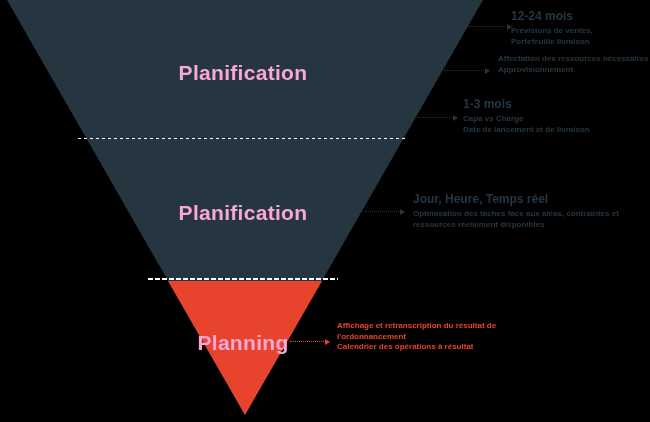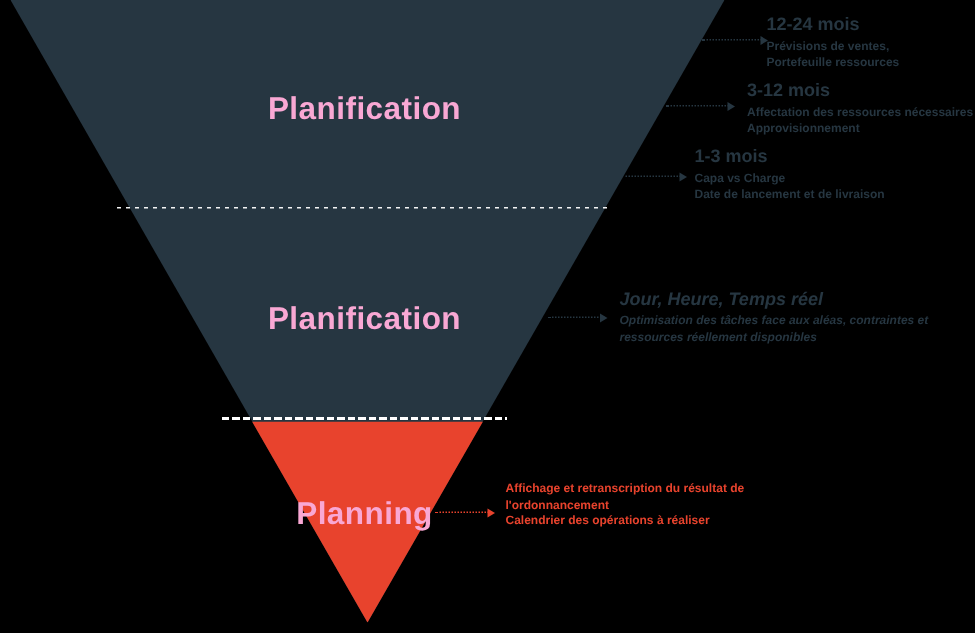--- a/index.html
+++ b/index.html
@@ -33,21 +33,21 @@
   }
   .lbl-planification{top:61px;}
   .lbl-ordonnancement{top:201px;}
   .lbl-planning{top:331px;}
   .annotation{position:absolute;color:#263641;}
   .annotation .ann-title{font-size:12px;font-weight:700;margin:0 0 3px 0;line-height:13px;}
   .annotation .ann-line{font-size:8px;font-weight:700;line-height:10.5px;white-space:nowrap;}
   .ann-1{left:511px;top:10px;}
   .ann-2{left:498px;top:54px;}
   .ann-3{left:463px;top:98px;}
-  .ann-4{left:413px;top:193px;font-style:italic;}
+  .ann-4{left:413px;top:193px;}
   .ann-5{left:337px;top:321px;color:#e8432d;}
   .arrow{position:absolute;height:0;border-top:1px dotted #263641;}
   .arrow::after{
     content:'';position:absolute;right:-2px;top:-3.5px;width:0;height:0;
     border-left:5px solid #263641;border-top:3px solid transparent;border-bottom:3px solid transparent;
   }
   .arrow-red{border-top-color:#e8432d;}
   .arrow-red::after{border-left-color:#e8432d;}
   .arr-1{left:468px;top:26px;width:42px;}
   .arr-2{left:444px;top:70px;width:44px;}
@@ -72,40 +72,39 @@
 
   <div class="arrow arr-1"></div>
   <div class="arrow arr-2"></div>
   <div class="arrow arr-3"></div>
   <div class="arrow arr-4"></div>
   <div class="arrow arrow-red arr-5"></div>
 
   <div class="annotation ann-1">
     <div class="ann-title">12-24 mois</div>
     <div class="ann-line">Prévisions de ventes,</div>
-    <div class="ann-line">Portefeuille ressources</div>
+    <div class="ann-line">Portefeuille livraison</div>
   </div>
 
   <div class="annotation ann-2">
-    <div class="ann-title">3-12 mois</div>
     <div class="ann-line">Affectation des ressources nécessaires</div>
     <div class="ann-line">Approvisionnement</div>
   </div>
 
   <div class="annotation ann-3">
     <div class="ann-title">1-3 mois</div>
     <div class="ann-line">Capa vs Charge</div>
     <div class="ann-line">Date de lancement et de livraison</div>
   </div>
 
   <div class="annotation ann-4">
     <div class="ann-title">Jour, Heure, Temps réel</div>
     <div class="ann-line">Optimisation des tâches face aux aléas, contraintes et</div>
     <div class="ann-line">ressources réellement disponibles</div>
   </div>
 
   <div class="annotation ann-5">
     <div class="ann-line">Affichage et retranscription du résultat de</div>
     <div class="ann-line">l'ordonnancement</div>
-    <div class="ann-line">Calendrier des opérations à réaliser</div>
+    <div class="ann-line">Calendrier des opérations à résultat</div>
   </div>
 
 </div>
 
 </body></html>

